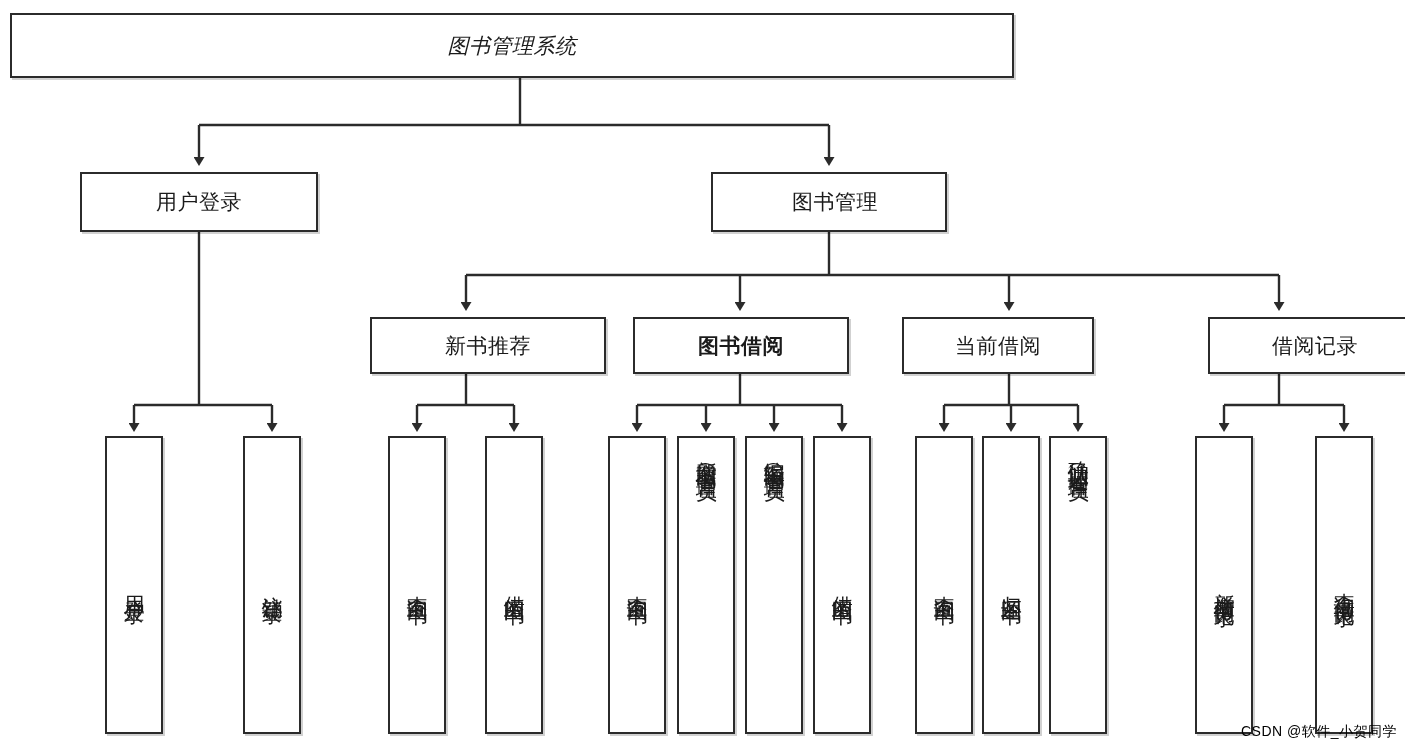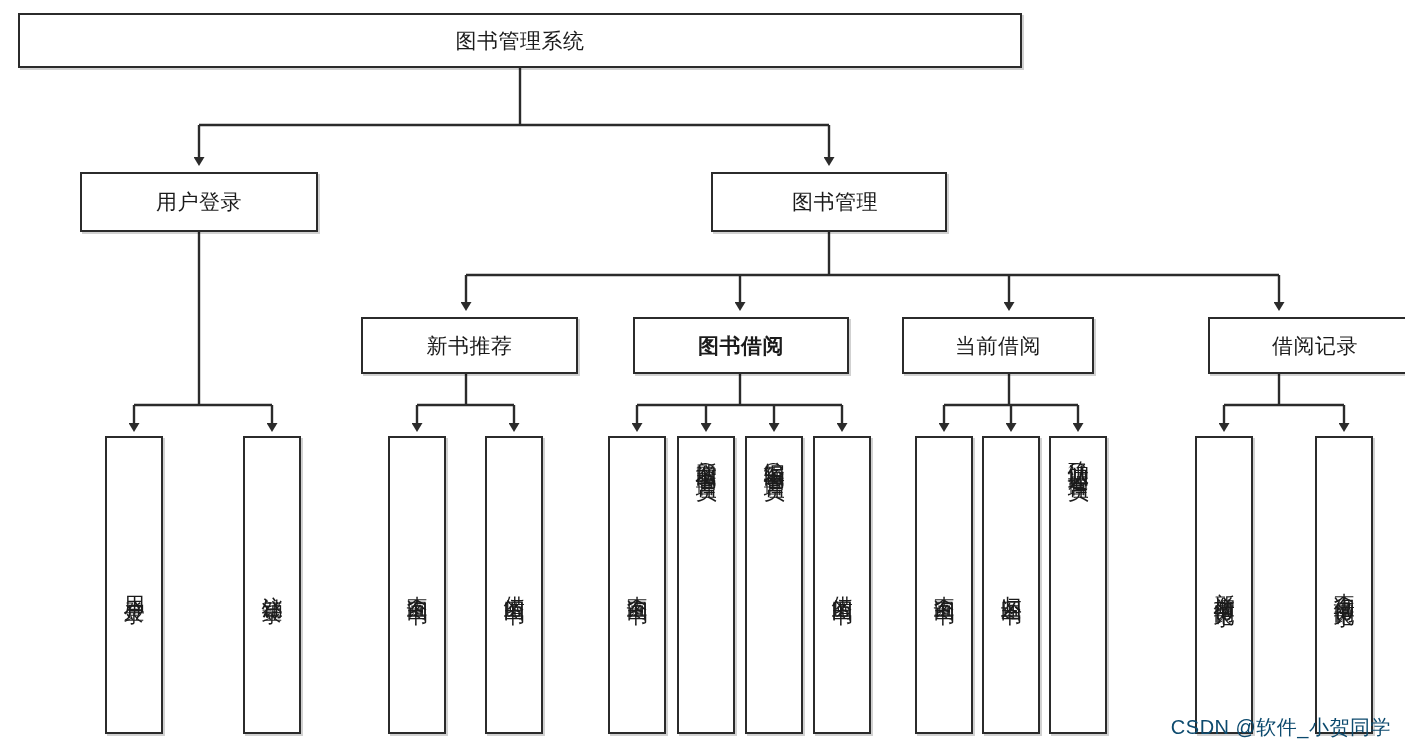--- a/index.html
+++ b/index.html
@@ -54,24 +54,24 @@
   .node-label.vert {
     writing-mode: vertical-rl;
     text-orientation: upright;
     font-size: 21px;
     line-height: 1.25;
     letter-spacing: 3px;
     white-space: nowrap;
   }
   .watermark {
     position: absolute;
-    right: 14px;
+    right: 8px;
     bottom: 6px;
-    font-size: 20px;
-    color: #0c4a6e;
+    font-size: 14px;
+    color: #000000;
     letter-spacing: 0.5px;
     white-space: nowrap;
     pointer-events: none;
   }
 </style>
 </head>
 <body>
 
 <div id="diagram-root">
 
@@ -121,32 +121,32 @@
       <path d="M1011,405 L1011,424" marker-end="url(#arrowhead)"></path>
       <path d="M1078,405 L1078,424" marker-end="url(#arrowhead)"></path>
 
       <path d="M1279,374 L1279,405"></path>
       <path d="M1224,405 L1344,405"></path>
       <path d="M1224,405 L1224,424" marker-end="url(#arrowhead)"></path>
       <path d="M1344,405 L1344,424" marker-end="url(#arrowhead)"></path>
     </g>
   </svg>
 
-  <div class="node-box" style="left:18px; top:13px; width:1004px; height:55px;">
+  <div class="node-box" style="left:10px; top:13px; width:1004px; height:65px;font-style:italic;">
     <span class="node-label">图书管理系统</span>
   </div>
 
   <div class="node-box" style="left:80px; top:172px; width:238px; height:60px;">
     <span class="node-label">用户登录</span>
   </div>
   <div class="node-box" style="left:711px; top:172px; width:236px; height:60px;padding-left:12px;">
     <span class="node-label">图书管理</span>
   </div>
 
-  <div class="node-box" style="left:361px; top:317px; width:217px; height:57px;">
+  <div class="node-box" style="left:370px; top:317px; width:236px; height:57px;">
     <span class="node-label">新书推荐</span>
   </div>
   <div class="node-box" style="left:633px; top:317px; width:216px; height:57px;font-weight:bold;">
     <span class="node-label">图书借阅</span>
   </div>
   <div class="node-box" style="left:902px; top:317px; width:192px; height:57px;">
     <span class="node-label">当前借阅</span>
   </div>
   <div class="node-box" style="left:1172px; top:317px; width:214px; height:57px;margin-left:36px;">
     <span class="node-label">借阅记录</span>

